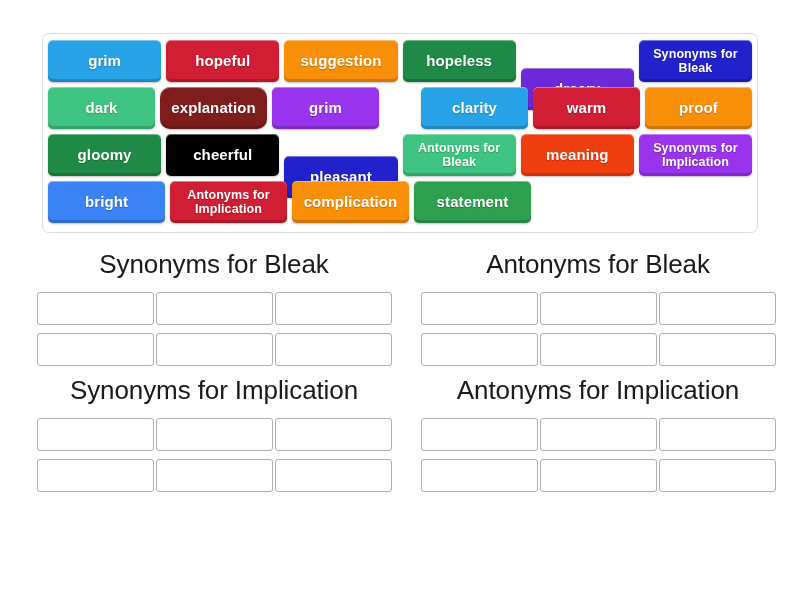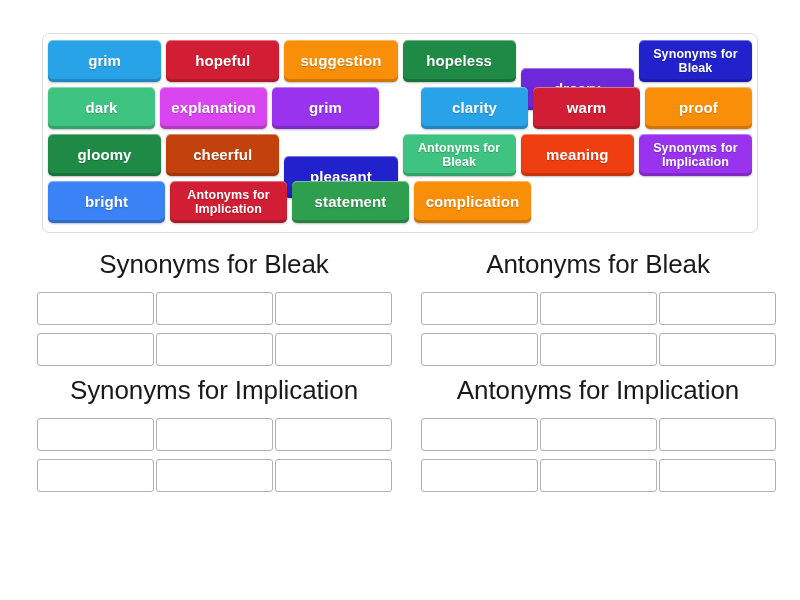--- a/index.html
+++ b/index.html
@@ -123,39 +123,39 @@
         <div class="bank-row">
           <div class="tile" style="background: rgb(41, 163, 232);">grim</div>
           <div class="tile" style="background: rgb(210, 30, 52);">hopeful</div>
           <div class="tile" style="background: rgb(249, 142, 8);">suggestion</div>
           <div class="tile" style="background: rgb(31, 138, 69);">hopeless</div>
           <div class="tile" style="background: #6d28d9; margin-top: 28px;">dreary</div>
           <div class="tile two-line" style="background: rgb(34, 34, 204);">Synonyms for Bleak</div>
         </div>
         <div class="bank-row">
           <div class="tile" style="background: rgb(63, 195, 128);">dark</div>
-          <div class="tile" style="background: #d946ef;">explanation</div>
+          <div class="tile" style="background: #7f1d1d; border-radius: 10px;">explanation</div>
           <div class="tile" style="background: rgb(153, 51, 238);">grim</div>
           <div class="tile" style="background: rgb(41, 163, 232); margin-left: 37px;">clarity</div>
           <div class="tile" style="background: rgb(210, 30, 52);">warm</div>
           <div class="tile" style="background: rgb(249, 142, 8);">proof</div>
         </div>
         <div class="bank-row">
           <div class="tile" style="background: rgb(31, 138, 69);">gloomy</div>
-          <div class="tile" style="background: #c2410c;">cheerful</div>
+          <div class="tile" style="background: #000000;">cheerful</div>
           <div class="tile" style="background: rgb(34, 34, 204); margin-top: 22px;">pleasant</div>
           <div class="tile two-line" style="background: rgb(63, 195, 128);">Antonyms for Bleak</div>
           <div class="tile" style="background: rgb(239, 62, 16);">meaning</div>
           <div class="tile two-line" style="background: rgb(153, 51, 238);">Synonyms for Implication</div>
         </div>
         <div class="bank-row">
           <div class="tile" style="background: #3b82f6;">bright</div>
           <div class="tile two-line" style="background: rgb(210, 30, 52);">Antonyms for Implication</div>
+          <div class="tile" style="background: rgb(249, 142, 8);">complication</div>
           <div class="tile" style="background: rgb(46, 158, 79);">statement</div>
-          <div class="tile" style="background: rgb(249, 142, 8);">complication</div>
         </div>
       </div>
   </div>
 
   <div class="groups">
       <div class="group">
         <div class="group-title">Synonyms for Bleak</div>
         <div class="slot-grid">
           <div class="slot"></div>
           <div class="slot"></div>

